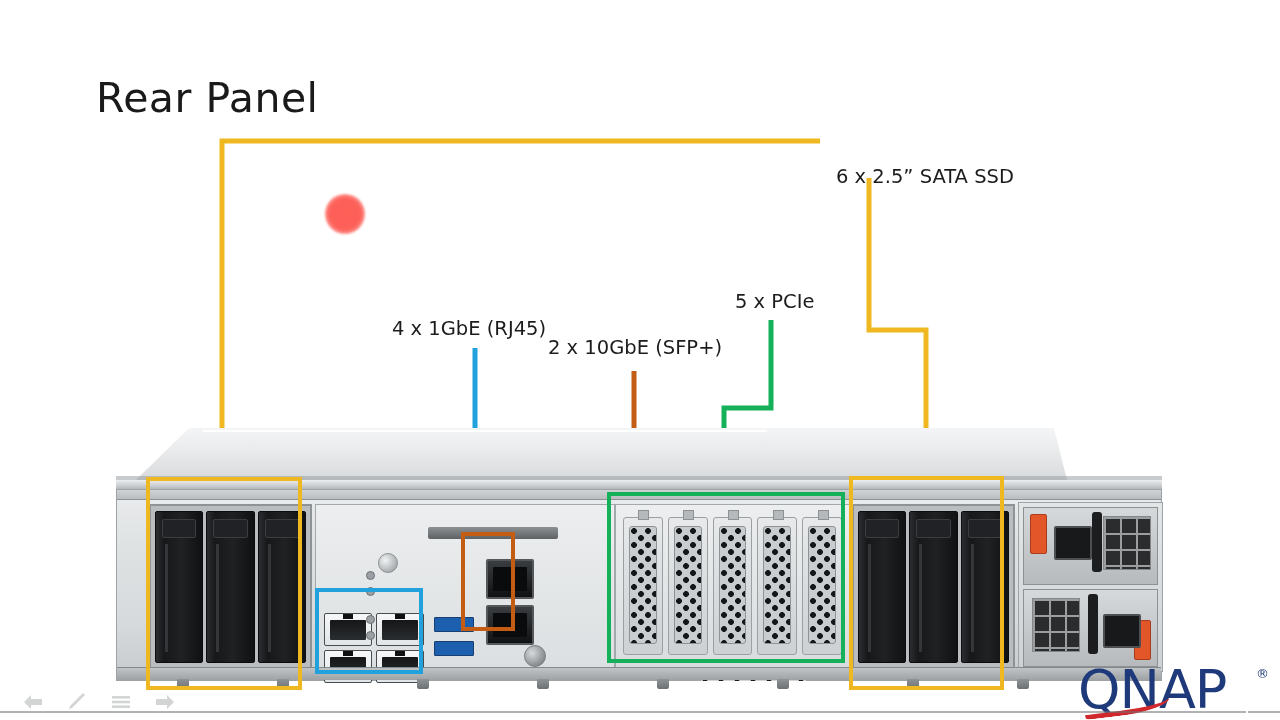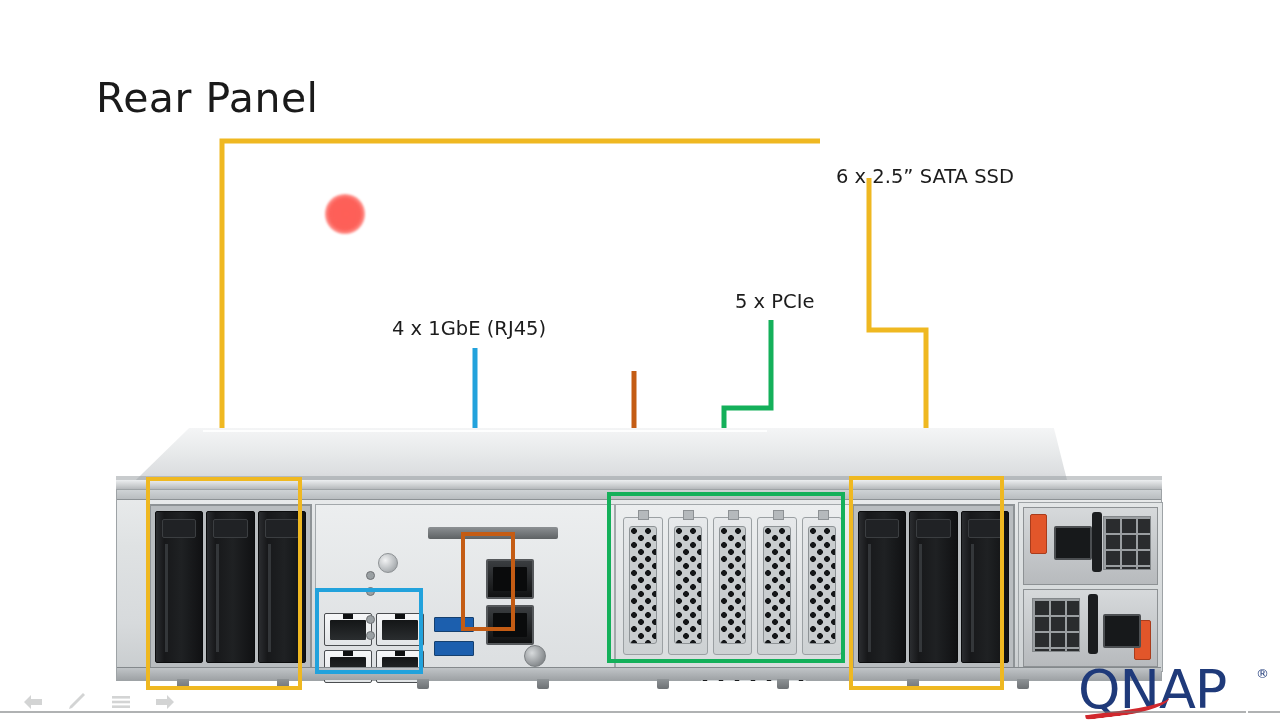--- a/index.html
+++ b/index.html
@@ -299,20 +299,21 @@
 
     <polyline points="475,348 475,465 371,465 371,588" fill="none" stroke="#22A2DC" stroke-width="5"></polyline>
 
     <polyline points="634,371 634,476 523,476 523,535" fill="none" stroke="#C45C14" stroke-width="5"></polyline>
 
     <polyline points="771,320 771,408 724,408 724,493" fill="none" stroke="#14B05A" stroke-width="5"></polyline>
   </svg>
 
   <div class="callout-label" id="label-ssd">6 x 2.5” SATA SSD</div>
   <div class="callout-label" id="label-rj45">4 x 1GbE (RJ45)</div>
+  <div class="callout-label" id="label-sfp">2 x 10GbE (SFP+)</div>
   <div class="callout-label" id="label-pcie">5 x PCIe</div>
 
   <div id="chassis">
 
     <div id="lid"></div>
     <div id="lid-lip"></div>
     <div id="lid-edge"></div>
 
     <div id="face">
       <div id="face-topband"></div>

